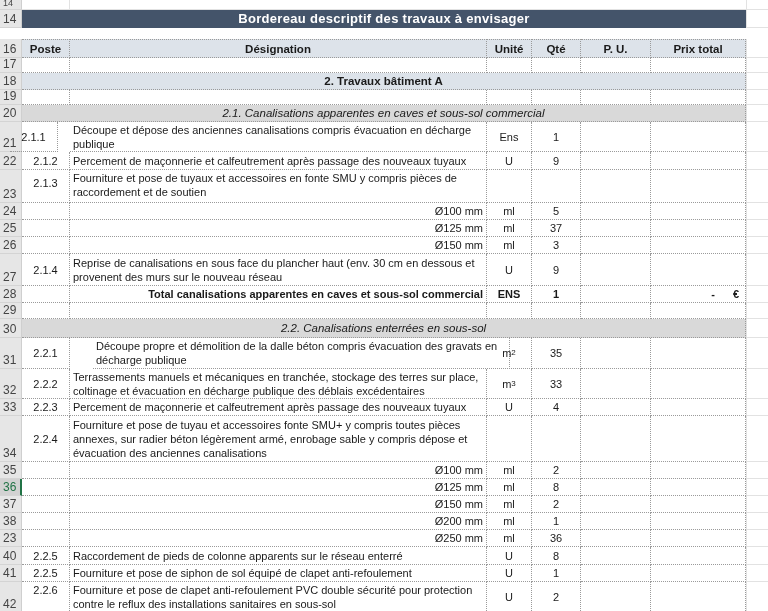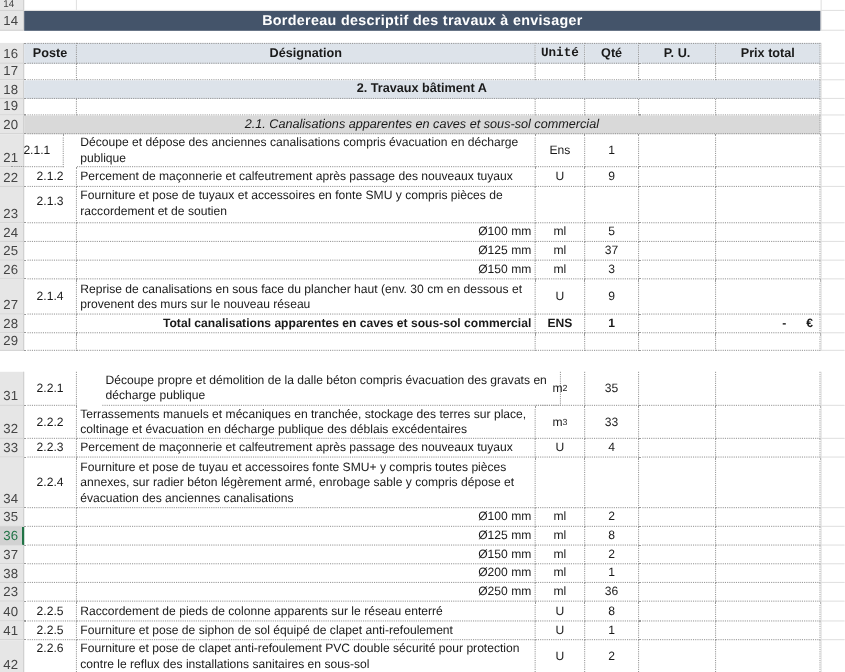--- a/index.html
+++ b/index.html
@@ -57,21 +57,21 @@
     <div class="rowhead">14</div>
     <div class="cell title c" style="left:22px;width:724px;">Bordereau descriptif des travaux à envisager</div>
     <div class="grid-ext"></div>
   </div>
 
 
   <div class="row" style="top:39px;height:19px;">
     <div class="rowhead">16</div>
     <div class="cell hdr c br" style="left:22px;width:48px;border-top:1px dotted #9a9a9a;">Poste</div>
     <div class="cell hdr c br" style="left:70px;width:417px;border-top:1px dotted #9a9a9a;">Désignation</div>
-    <div class="cell hdr c br" style="left:487px;width:45px;border-top:1px dotted #9a9a9a;font-family:Liberation Mono, monospace;">Unité</div>
+    <div class="cell hdr c br" style="left:487px;width:45px;border-top:1px dotted #9a9a9a;">Unité</div>
     <div class="cell hdr c br" style="left:532px;width:49px;border-top:1px dotted #9a9a9a;">Qté</div>
     <div class="cell hdr c br" style="left:581px;width:70px;border-top:1px dotted #9a9a9a;">P. U.</div>
     <div class="cell hdr c br" style="left:651px;width:95px;border-top:1px dotted #9a9a9a;">Prix total</div>
     <div class="grid-ext"></div>
   </div>
 
   <div class="row" style="top:58px;height:15px;">
     <div class="rowhead">17</div>
     <div class="cell br" style="left:22px;width:48px;"></div>
     <div class="cell br" style="left:70px;width:417px;"></div>
@@ -200,20 +200,25 @@
     <div class="rowhead">29</div>
     <div class="cell br" style="left:22px;width:48px;"></div>
     <div class="cell br" style="left:70px;width:417px;"></div>
     <div class="cell br" style="left:487px;width:45px;"></div>
     <div class="cell br" style="left:532px;width:49px;"></div>
     <div class="cell br" style="left:581px;width:70px;"></div>
     <div class="cell br" style="left:651px;width:95px;"></div>
     <div class="grid-ext"></div>
   </div>
 
+  <div class="row" style="top:319px;height:19px;">
+    <div class="rowhead">30</div>
+    <div class="cell sub c br" style="left:22px;width:724px;">2.2. Canalisations enterrées en sous-sol</div>
+    <div class="grid-ext"></div>
+  </div>
 
   <div class="row" style="top:338px;height:31px;">
     <div class="rowhead">31</div>
     <div class="cell poste br" style="left:22px;width:48px;">2.2.1</div>
     <div class="cell desc wrap br" style="left:70px;width:417px;margin-left:23px;">Découpe propre et démolition de la dalle béton compris évacuation des gravats en décharge publique</div>
     <div class="cell c br" style="left:487px;width:45px;">
         <span>m</span>
         <sup>2</sup>
       </div>
     <div class="cell c br" style="left:532px;width:49px;">35</div>

